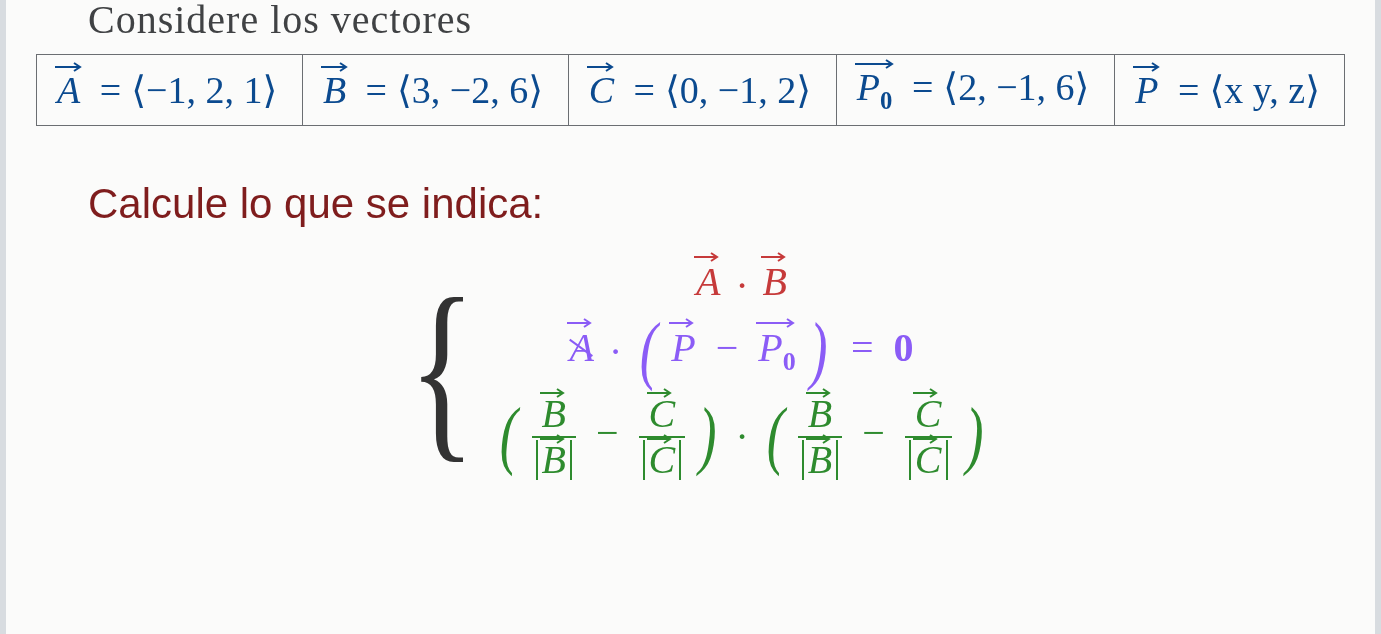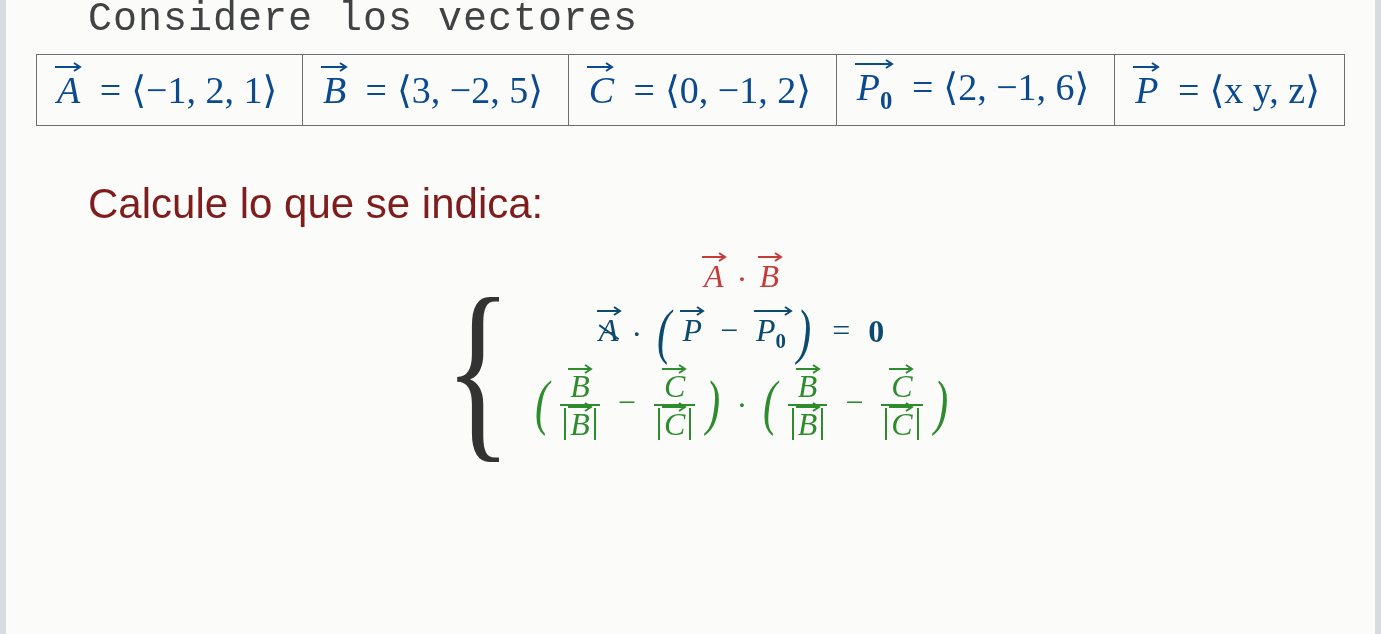--- a/index.html
+++ b/index.html
@@ -13,21 +13,21 @@
     overflow: hidden;
   }
   .page {
     background: #fbfbfa;
     margin: 0 6px;
     padding: 0 30px 20px 30px;
     height: 100%;
     box-sizing: border-box;
   }
   .heading {
-    font-family: Liberation Mono, monospace;
+    font-family: Liberation Serif, serif;
     font-size: 40px;
     color: #404244;
     letter-spacing: 1px;
     padding: 0 0 14px 52px;
     line-height: 1.0;
   }
   .vec-table {
     border-collapse: collapse;
     width: 100%;
     font-size: 38px;
@@ -64,21 +64,21 @@
   .vect .arrow svg { display:block; }
   .sub {
     font-size: 0.65em;
     vertical-align: sub;
     font-style: normal;
     font-weight: bold;
   }
   .angle { font-style: normal; }
   .darkblue { color: #0b4a8f; }
   .red { color: #c63a3a; }
-  .teal { color: #0c4a6e; }
+  .teal { color: #8b5cf6; }
   .green { color: #2e8b2e; }
 
   
   .system {
     display: flex;
     justify-content: center;
     margin-top: 10px;
   }
   .brace {
     font-size: 200px;
@@ -86,21 +86,21 @@
     color: #333;
     margin-right: 6px;
     transform: scaleX(0.7) translateY(10px);
     font-family: serif;
   }
   .sys-body {
     display: flex;
     flex-direction: column;
     justify-content: flex-start;
     gap: 12px;
-    font-size: 32px;
+    font-size: 40px;
   }
   .sys-row {
     text-align: center;
   }
   .frac {
     display: inline-flex;
     flex-direction: column;
     align-items: center;
     vertical-align: middle;
     line-height: 1.0;
@@ -176,21 +176,21 @@
         <span class="math darkblue">
           <span class="vect">
             <span class="arrow">
                   <svg width="28" height="10" viewBox="0 0 28 10">
                     <line x1="0" y1="5" x2="24" y2="5" stroke="currentColor" stroke-width="2"></line>
                     <polyline points="19,1 25,5 19,9" fill="none" stroke="currentColor" stroke-width="2"></polyline>
                   </svg>
                 </span>
             <span>B</span>
           </span>
-          <span class="eq">=</span><span class="angle">⟨3, −2, 5⟩</span>
+          <span class="eq">=</span><span class="angle">⟨3, −2, 6⟩</span>
         </span>
       </td>
       <td>
         <span class="math darkblue">
           <span class="vect">
             <span class="arrow">
                   <svg width="28" height="10" viewBox="0 0 28 10">
                     <line x1="0" y1="5" x2="24" y2="5" stroke="currentColor" stroke-width="2"></line>
                     <polyline points="19,1 25,5 19,9" fill="none" stroke="currentColor" stroke-width="2"></polyline>
                   </svg>

